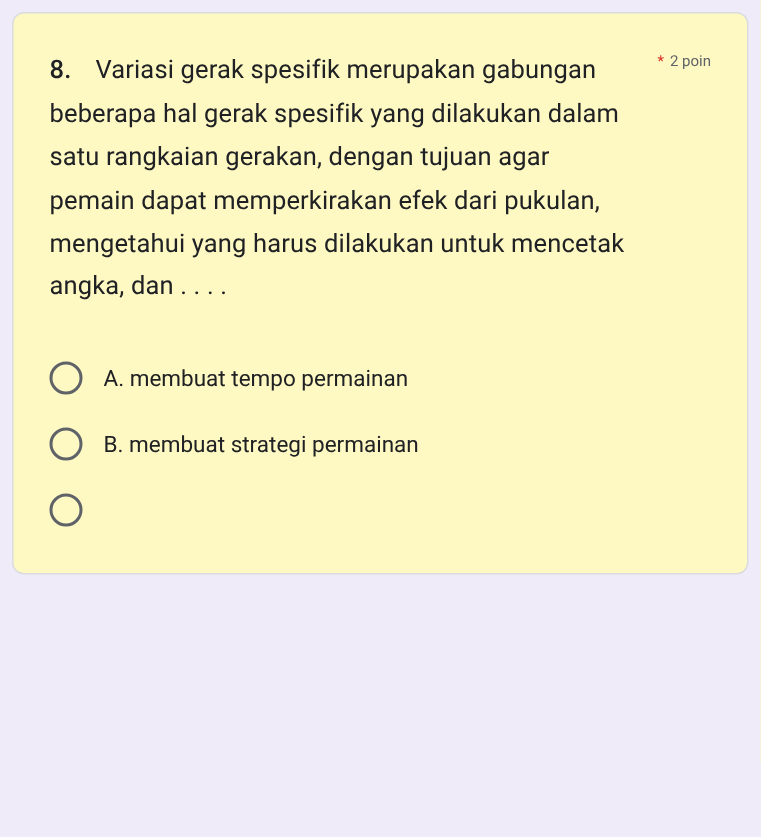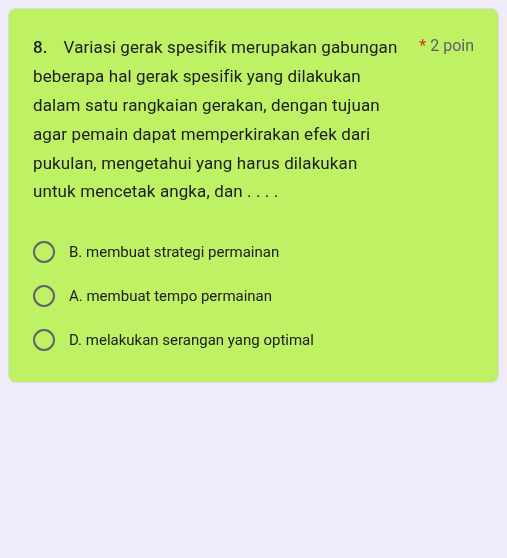--- a/index.html
+++ b/index.html
@@ -7,21 +7,21 @@
       margin: 0;
       padding: 0;
     }
     body {
       font-family: 'Roboto', 'Segoe UI', Arial, sans-serif;
       background: #f0ebf8;
       padding: 8px;
       width: 507px;
     }
     .card {
-      background: #bef264;
+      background: #fef9c3;
       border: 1px solid #dadce0;
       border-radius: 8px;
       padding: 24px 24px 20px 24px;
       position: relative;
     }
     .question-header {
       display: flex;
       justify-content: space-between;
       align-items: flex-start;
       margin-bottom: 4px;
@@ -33,21 +33,21 @@
       letter-spacing: 0.1px;
       flex: 1;
     }
     .question-number {
       font-weight: 500;
       margin-right: 16px;
     }
     .points-wrap {
       white-space: nowrap;
       margin-left: 16px;
-      font-size: 16px;
+      font-size: 10px;
       color: #5f6368;
       padding-top: 3px;
     }
     .required {
       color: #d93025;
       margin-right: 4px;
     }
     .options {
       margin-top: 24px;
     }
@@ -82,24 +82,23 @@
       <span class="question-number">8.</span><span>Variasi gerak spesifik merupakan gabungan beberapa hal gerak spesifik yang dilakukan dalam satu rangkaian gerakan, dengan tujuan agar pemain dapat memperkirakan efek dari pukulan, mengetahui yang harus dilakukan untuk mencetak angka, dan . . . .</span>
     </div>
     <div class="points-wrap">
       <span class="required">*</span><span>2 poin</span>
     </div>
   </div>
 
   <div class="options">
     <div class="option">
       <span class="radio"></span>
+      <span class="option-label">A. membuat tempo permainan</span>
+    </div>
+    <div class="option">
+      <span class="radio"></span>
       <span class="option-label">B. membuat strategi permainan</span>
     </div>
     <div class="option">
       <span class="radio"></span>
-      <span class="option-label">A. membuat tempo permainan</span>
-    </div>
-    <div class="option">
-      <span class="radio"></span>
-      <span class="option-label">D. melakukan serangan yang optimal</span>
     </div>
   </div>
 </div>
 
 </body></html>

